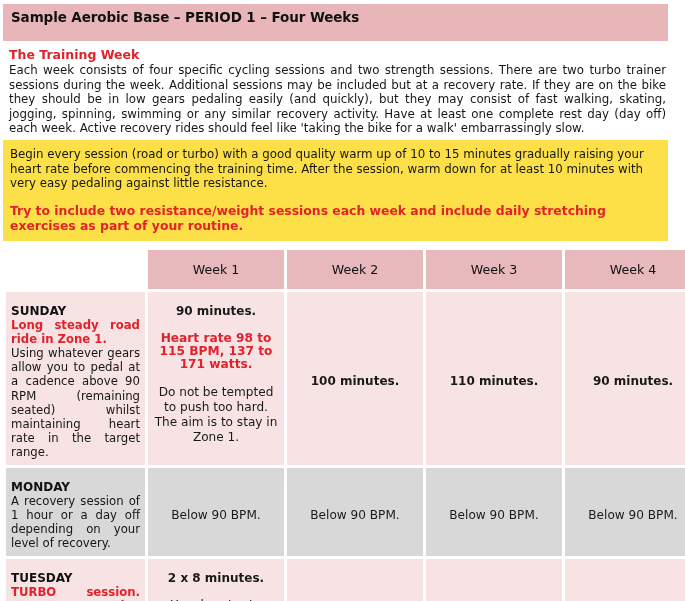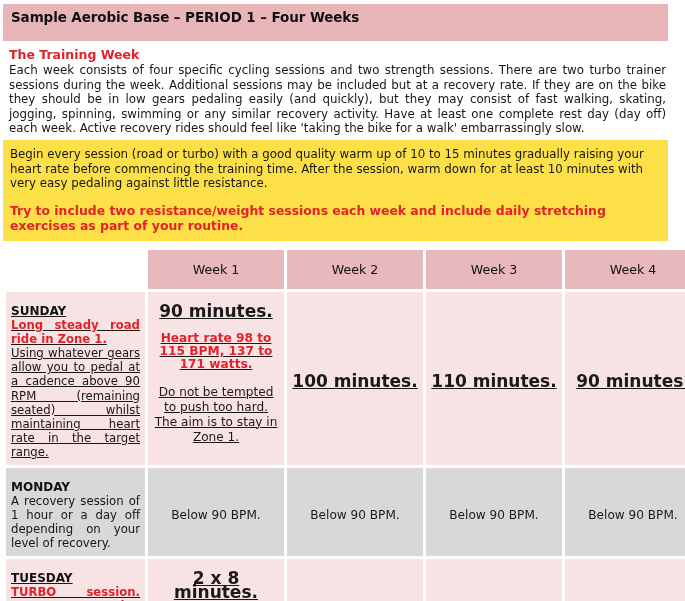--- a/index.html
+++ b/index.html
@@ -86,21 +86,21 @@
   th.week-head {
     background: #e7b9bc;
     text-align: center;
     font-weight: bold;
     font-size: 12.6px;
     vertical-align: middle;
     height: 22px;
     color: #111111;
   }
   
-  tr.tint-pink  td { background: #f7e3e3; text-decoration: underline; }
+  tr.tint-pink  td { background: #f7e3e3; }
   tr.tint-gray  td { background: #d8d8d8; }
 
   td.day-cell {
     font-size: 11.7px;
     line-height: 14.2px;
     text-align: justify;
   }
   .day-name {
     font-weight: bold;
     font-size: 12px;
@@ -120,21 +120,21 @@
   td.week-cell {
     text-align: center;
     font-size: 12.2px;
     line-height: 14.8px;
   }
   td.week-cell.middle {
     vertical-align: middle;
   }
   .wk-main {
     font-weight: bold;
-    font-size: 17px;
+    font-size: 12px;
     display: block;
   }
   .wk-red {
     color: #e2222b;
     font-weight: bold;
     display: block;
     margin-top: 13px;
     line-height: 13px;
   }
   .wk-note {

